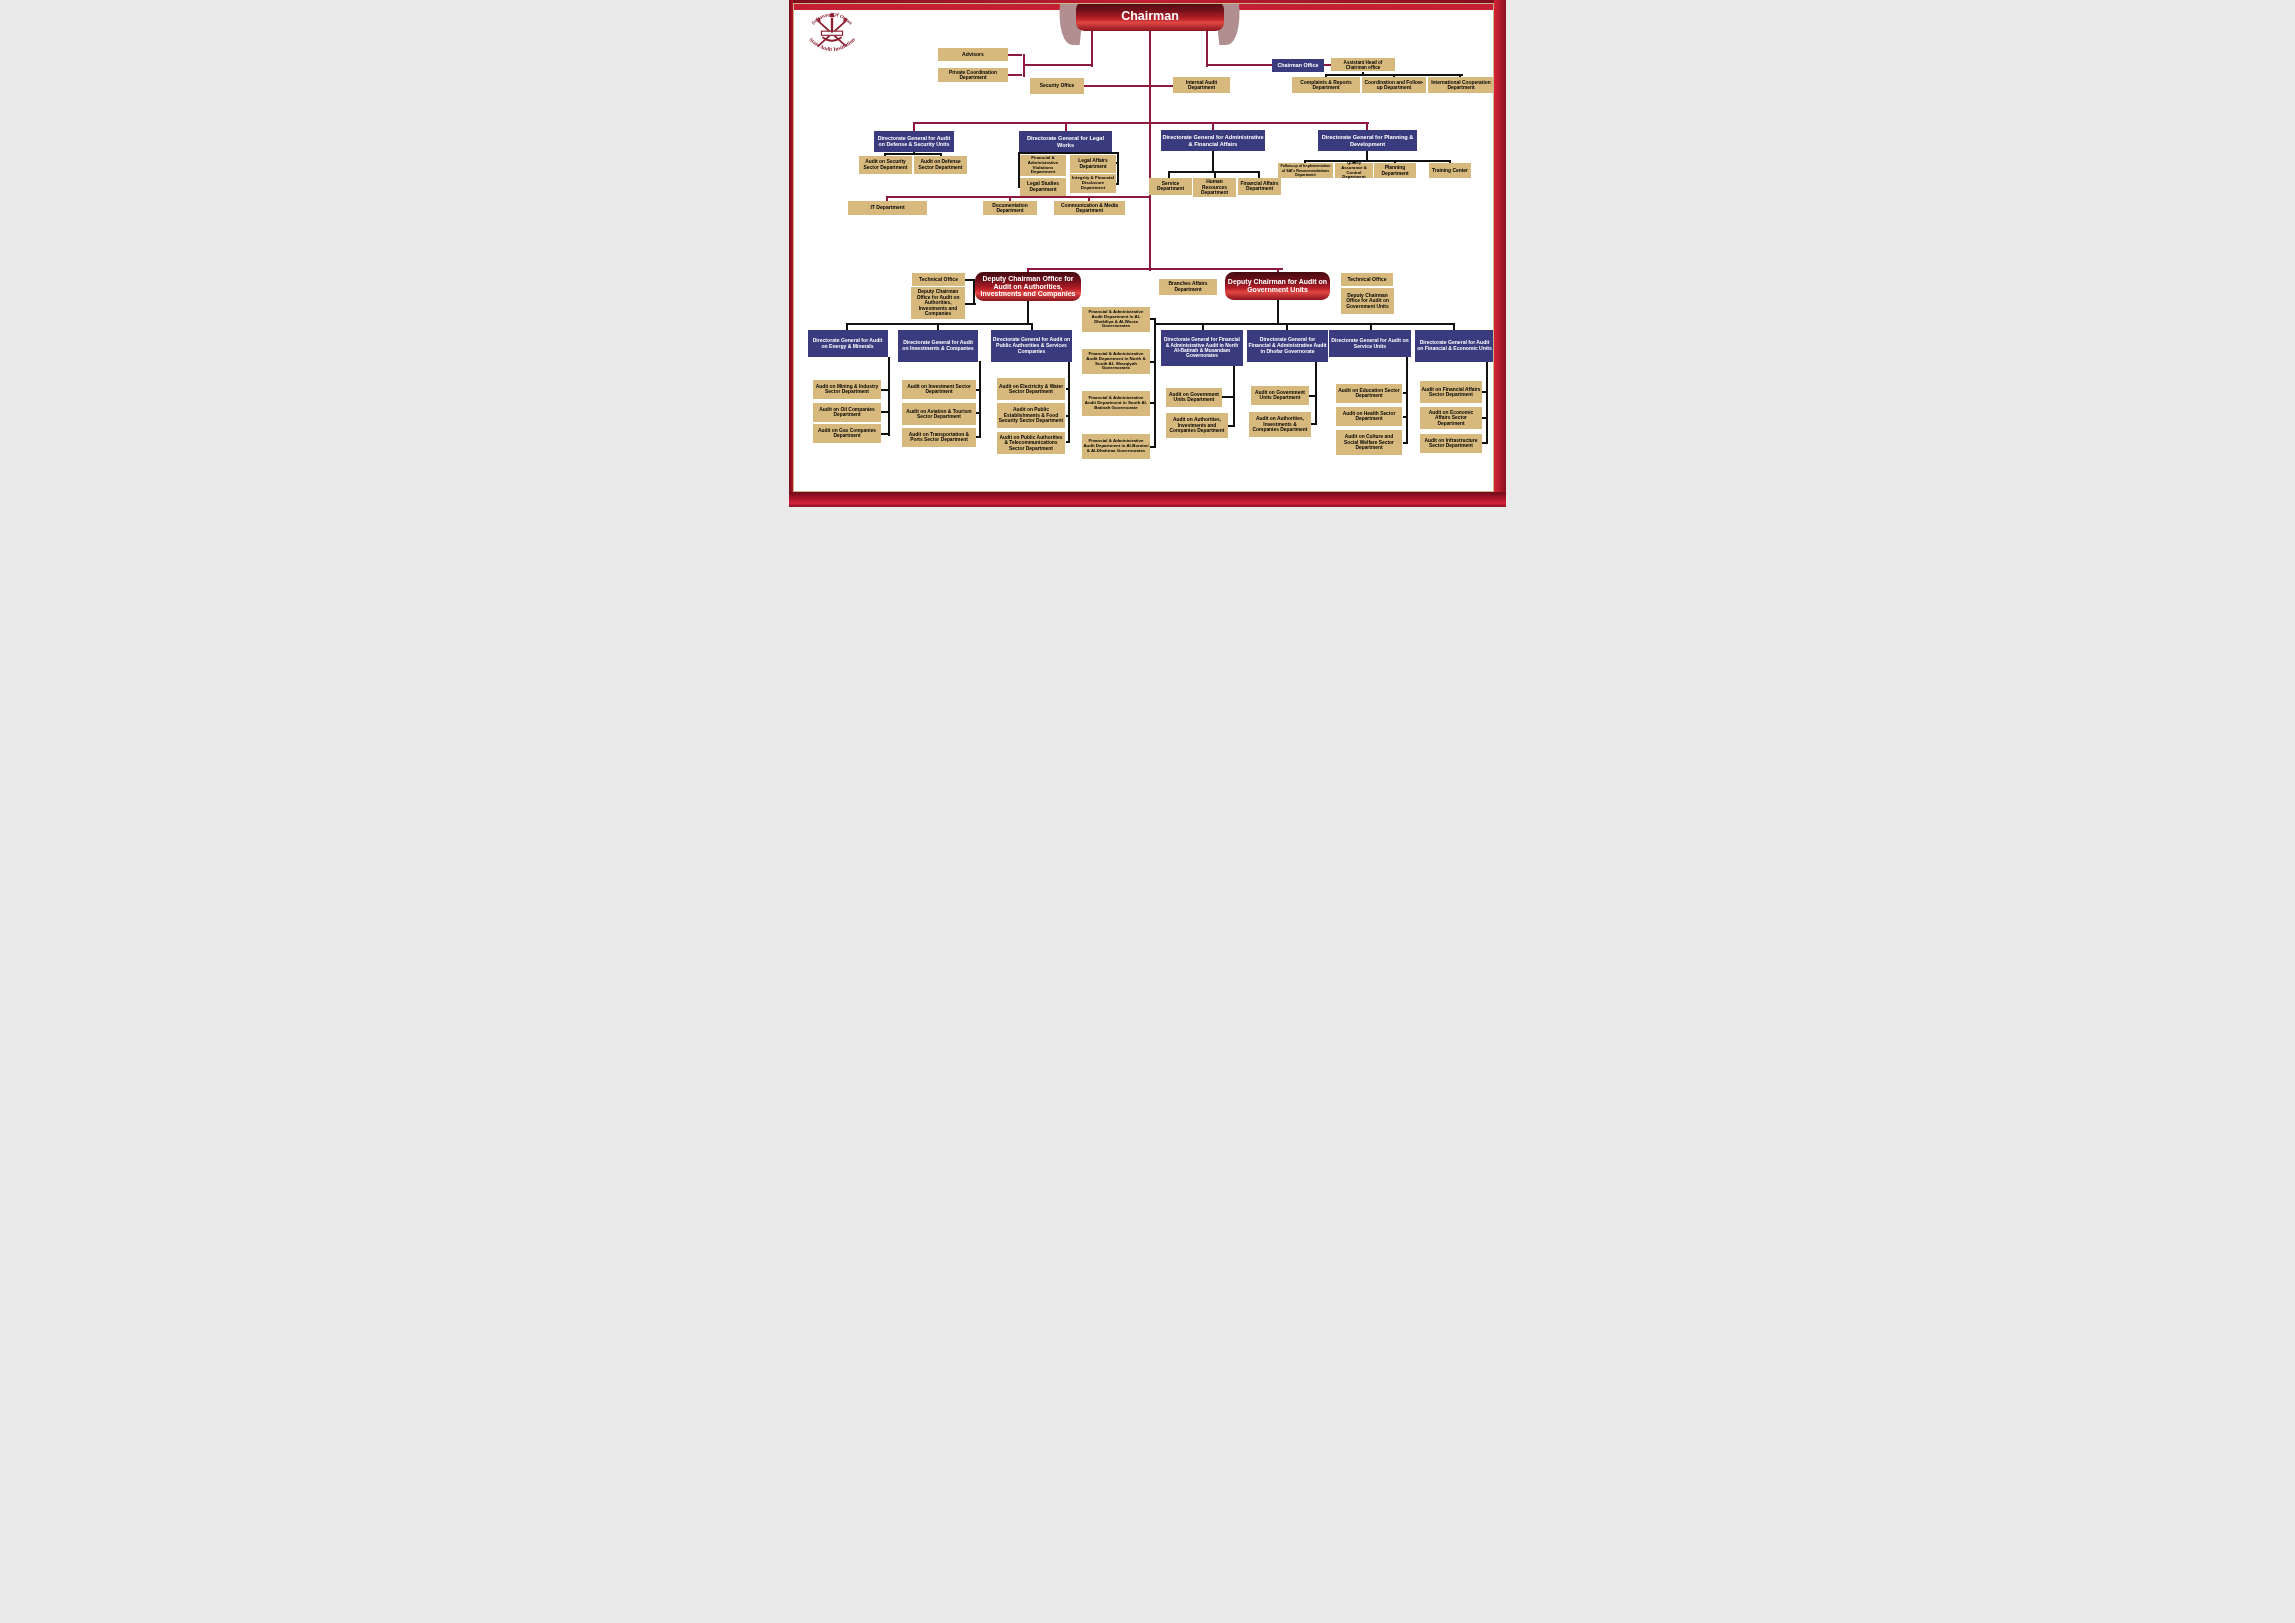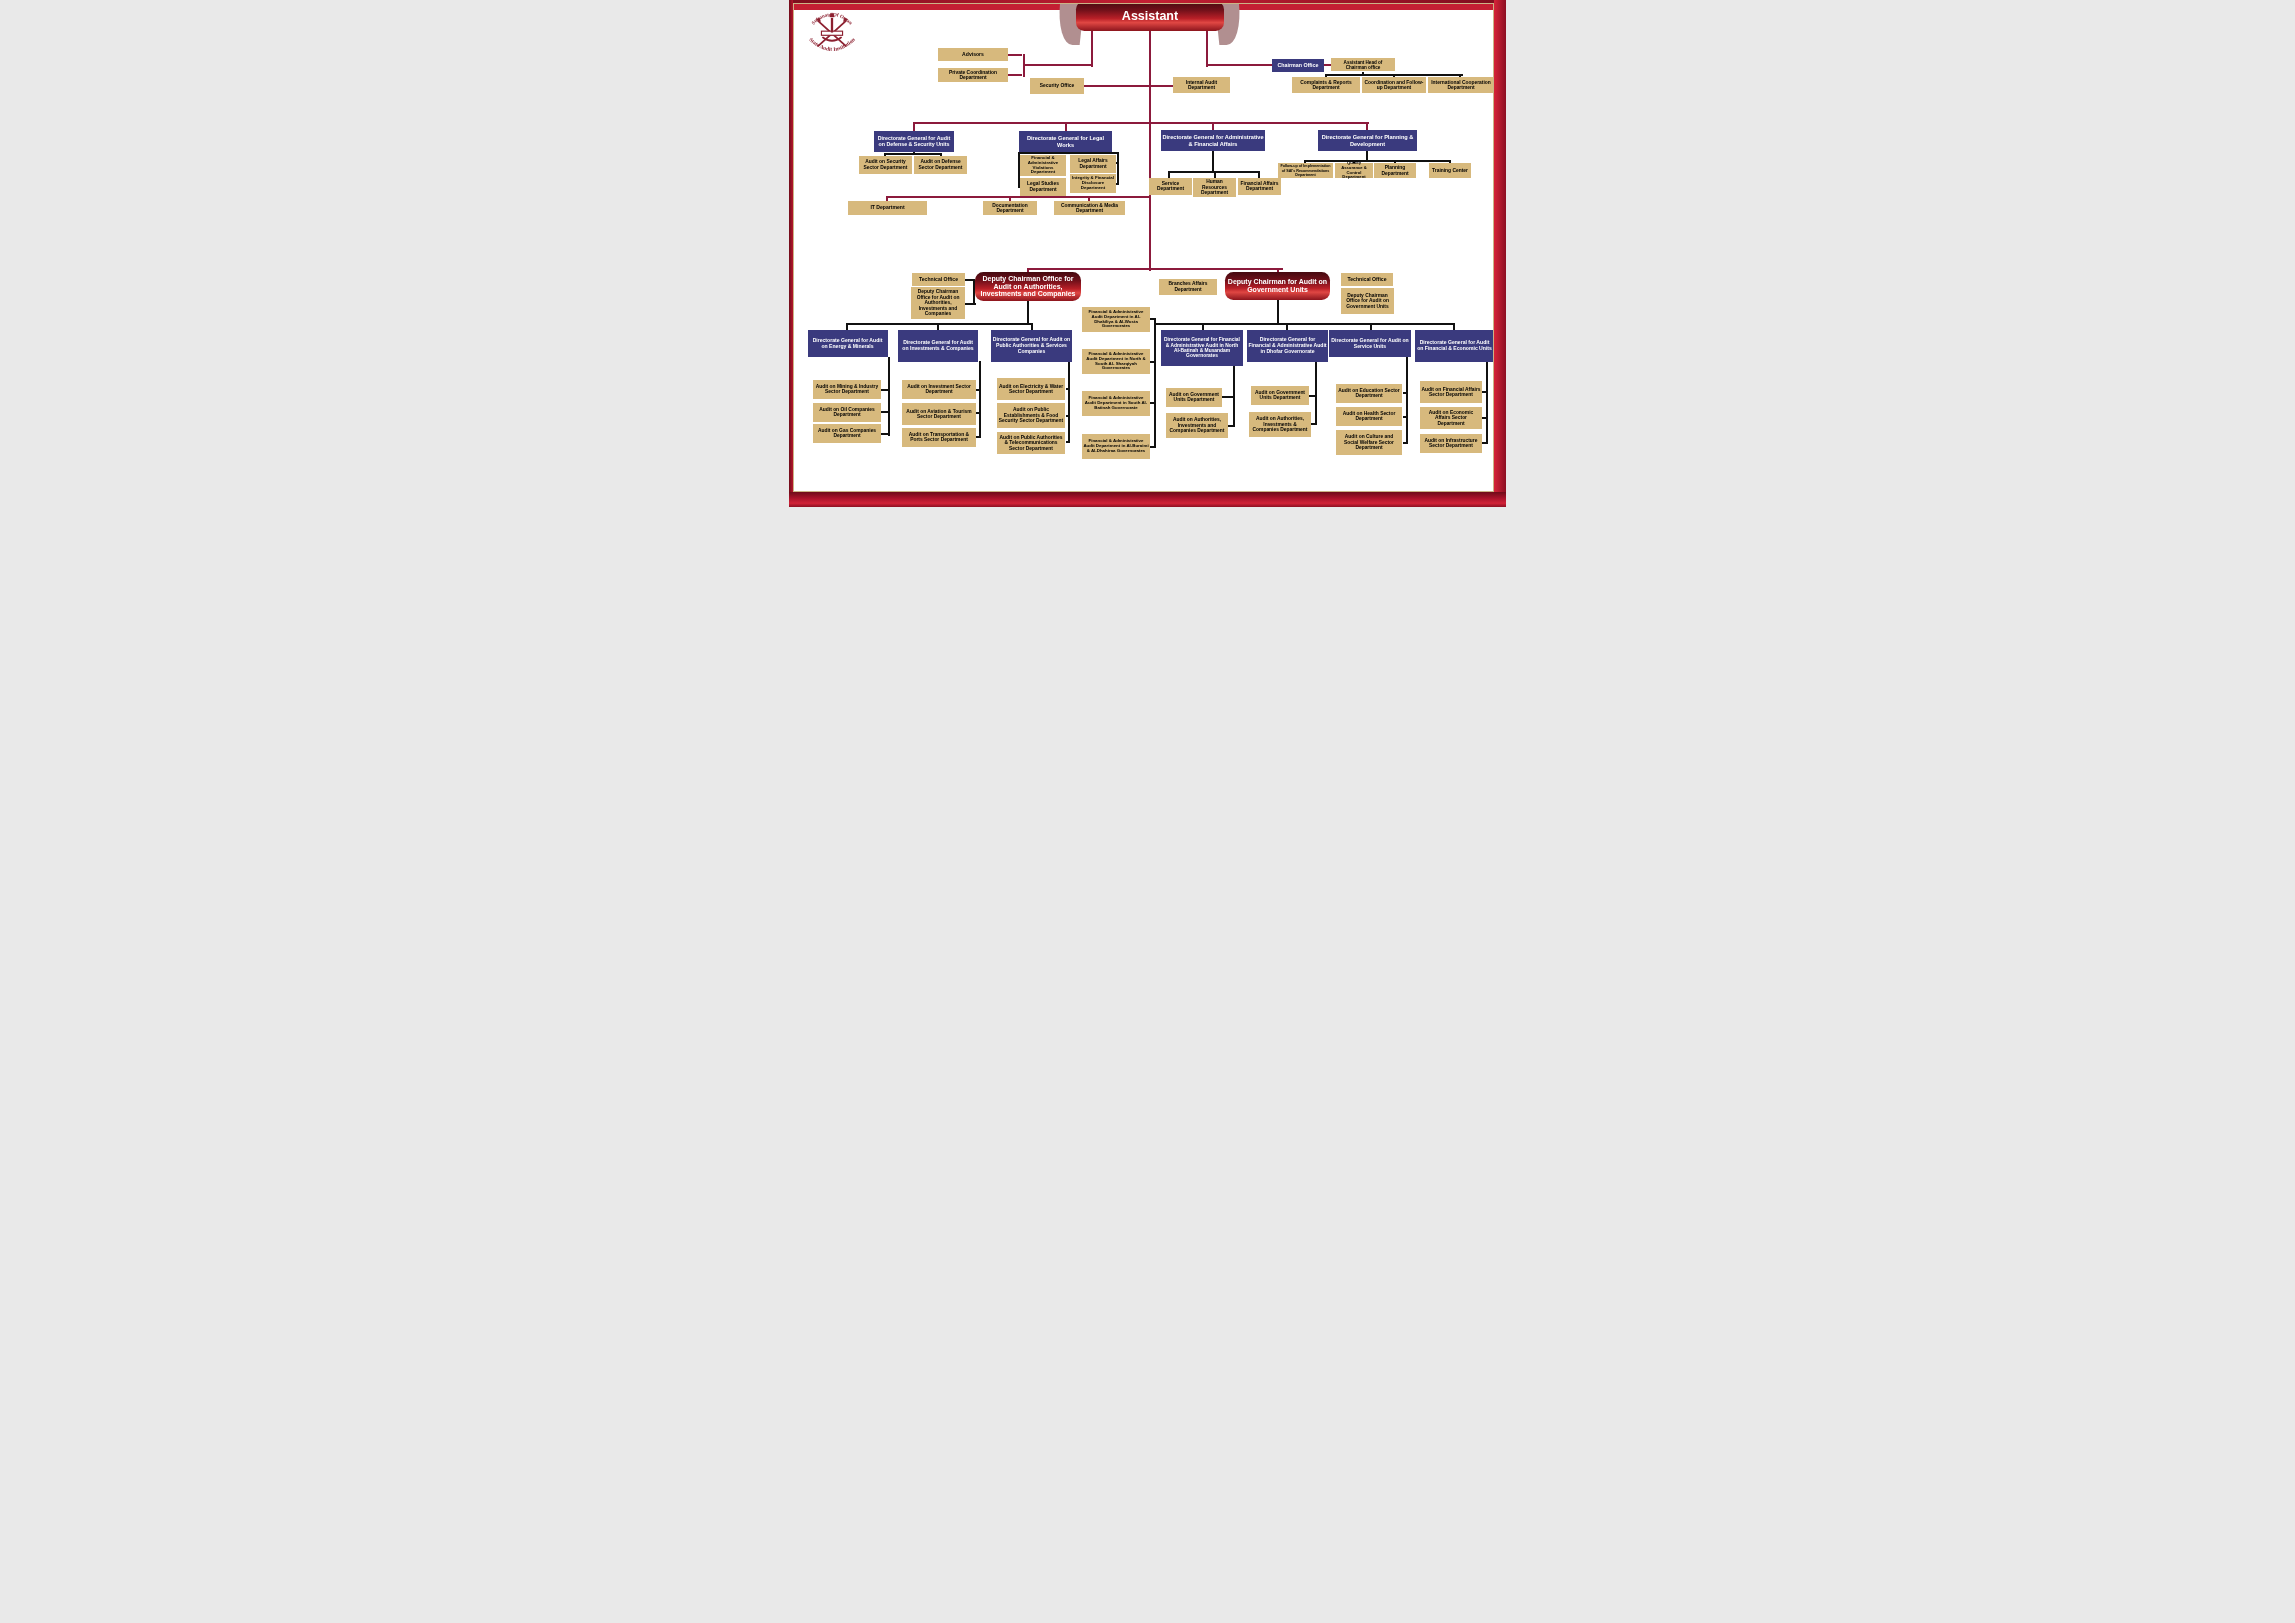--- a/index.html
+++ b/index.html
@@ -51,21 +51,21 @@
       <path d="M 30 32 l 8 -4 l 2 8 z" fill="#8c2030" stroke-width="1"></path>
       <path d="M 100 32 l -8 -4 l -2 8 z" fill="#8c2030" stroke-width="1"></path>
       <rect x="42" y="57" width="46" height="9" fill="#ffffff" stroke-width="2.5"></rect>
       <path d="M 65 28 v 32" stroke-width="5"></path>
       <path d="M 60 26 h 10 l -2 -8 h -6 z" fill="#8c2030" stroke-width="1"></path>
       <path d="M 44 70 Q 65 86 86 70" stroke-width="4"></path>
     </g>
   </svg>
 
   <div id="nodes">
-      <div class="node red" style="left: 287px; top: 0.9px; width: 148px; height: 30px; font-size: 12.5px;">Assistant</div>
+      <div class="node red" style="left: 287px; top: 0.9px; width: 148px; height: 30px; font-size: 12.5px;">Chairman</div>
       <div class="node dept" style="left: 149px; top: 48px; width: 70px; height: 13.4px; font-size: 5.1px;">Advisors</div>
       <div class="node dept" style="left: 149px; top: 68px; width: 70px; height: 14.3px; font-size: 4.9px;">Private Coordination Department</div>
       <div class="node dept" style="left: 241px; top: 78px; width: 54px; height: 15.7px; font-size: 4.9px;">Security Office</div>
       <div class="node dept" style="left: 384px; top: 77px; width: 57px; height: 16px; font-size: 4.9px;">Internal Audit Department</div>
       <div class="node navy" style="left: 483px; top: 59px; width: 52px; height: 13px; font-size: 5.3px;">Chairman Office</div>
       <div class="node dept" style="left: 542px; top: 58px; width: 64px; height: 13.4px; font-size: 4.6px;">Assistant Head of Chairman office</div>
       <div class="node dept" style="left: 503px; top: 77px; width: 68px; height: 16px; font-size: 4.9px;">Complaints &amp; Reports Department</div>
       <div class="node dept" style="left: 573px; top: 77px; width: 64px; height: 16px; font-size: 4.9px;">Coordination and Follow-up Department</div>
       <div class="node dept" style="left: 639px; top: 77px; width: 66px; height: 16px; font-size: 4.9px;">International Cooperation Department</div>
       <div class="node navy" style="left: 85px; top: 131px; width: 80px; height: 21px; font-size: 5.3px;">Directorate General for Audit on Defense &amp; Security Units</div>

